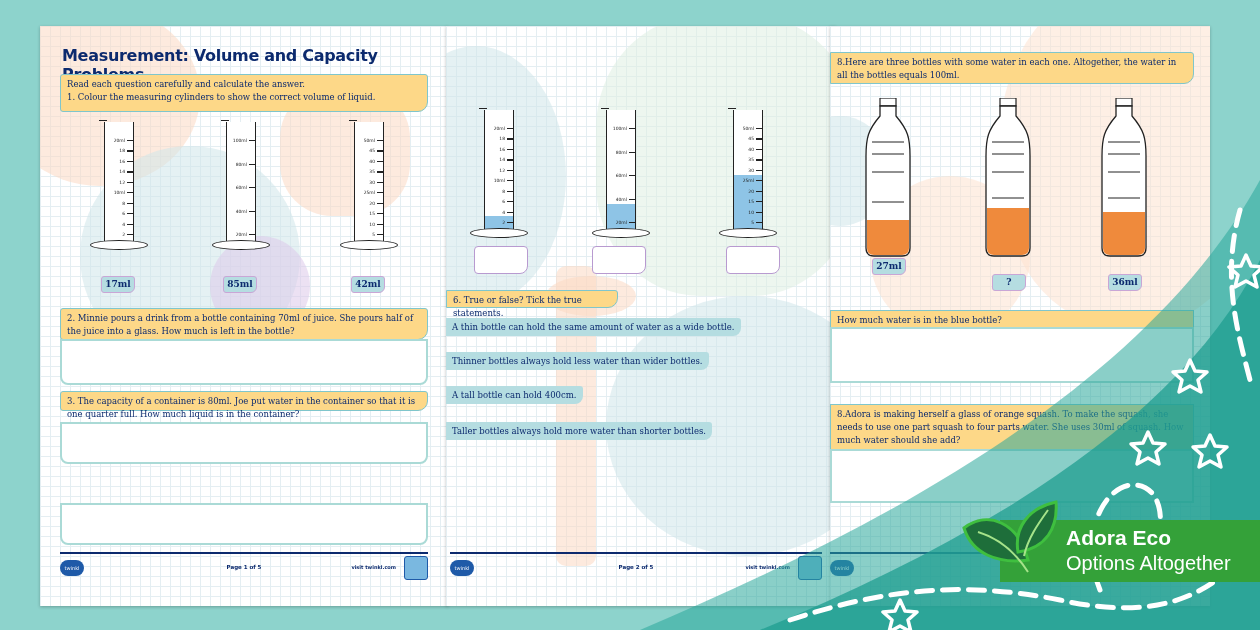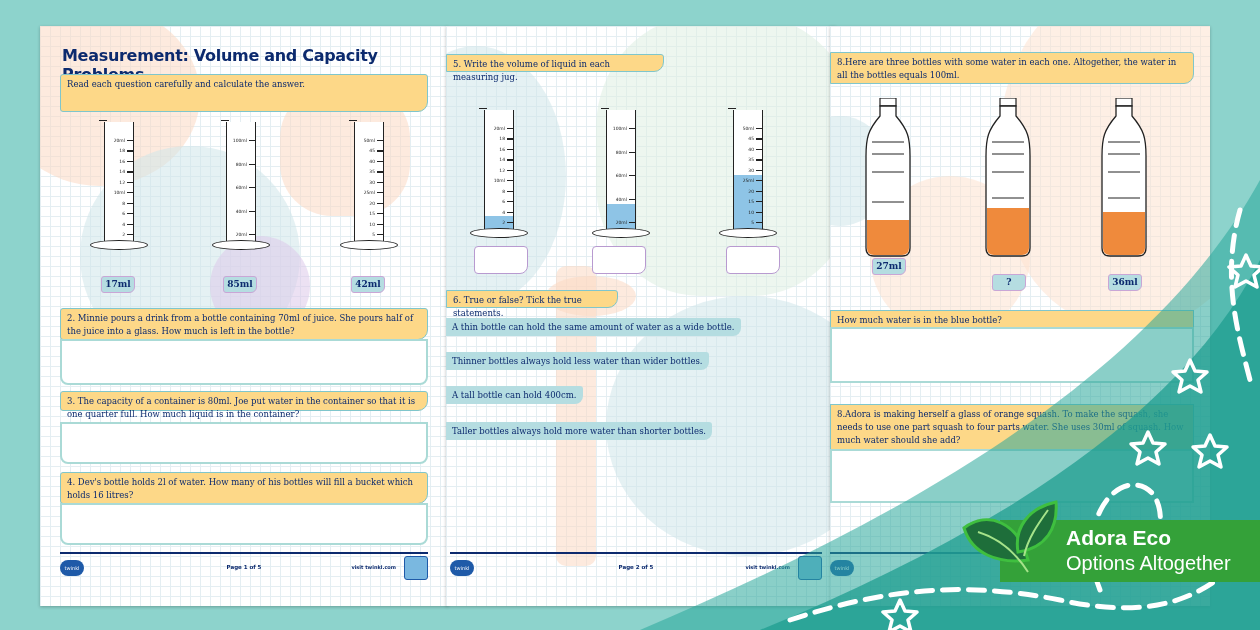--- a/index.html
+++ b/index.html
@@ -37,20 +37,21 @@
 <div class="page" style="left:40px;width:408px;">
   <div class="grid"></div>
   <div class="blob" style="left:-40px;top:-20px;width:200px;height:180px;background:#fbd9c2"></div>
   <div class="blob" style="left:240px;top:60px;width:130px;height:130px;background:#fbd9c2;border-radius:40%"></div>
   <div class="blob" style="left:40px;top:120px;width:220px;height:220px;background:#cfe6ea"></div>
   <div class="blob" style="left:170px;top:210px;width:100px;height:100px;background:#dcc9ea"></div>
   <div class="content">
     <div class="title">Measurement: Volume and Capacity Problems</div>
     <div class="ybox" style="left:20px;top:48px;width:368px;height:38px">
       <div>Read each question carefully and calculate the answer.</div>
+      <div>1. Colour the measuring cylinders to show the correct volume of liquid.</div>
     </div>
 
     <div class="cyl" style="left:64px;top:96px">
       <div class="lip"></div>
       <div class="tube" id="p1c0">
           <div class="tick" style="top: 18px;"></div>
           <div class="tlab" style="top: 18px;">20ml</div>
           <div class="tick" style="top: 28.4444px;"></div>
           <div class="tlab" style="top: 28.4444px;">18</div>
           <div class="tick" style="top: 38.8889px;"></div>
@@ -117,41 +118,39 @@
     <div class="lbl" style="left:61px;top:250px">17ml</div>
     <div class="lbl" style="left:183px;top:250px">85ml</div>
     <div class="lbl" style="left:311px;top:250px">42ml</div>
 
     <div class="ybox" style="left:20px;top:282px;width:368px;height:32px">2. Minnie pours a drink from a bottle containing 70ml of juice. She pours half of the juice into a glass. How much is left in the bottle?</div>
     <div class="qbox" style="left:20px;top:313px;width:368px;height:46px"></div>
 
     <div class="ybox" style="left:20px;top:365px;width:368px;height:20px">3. The capacity of a container is 80ml. Joe put water in the container so that it is one quarter full. How much liquid is in the container?</div>
     <div class="qbox" style="left:20px;top:396px;width:368px;height:42px"></div>
 
-    <div class="ybox" style="left:20px;top:446px;width:368px;height:32px">4. Dev's bottle holds 2l of water. How many of his bottles will fill a bucket which holds 16 litres?</div>
     <div class="qbox" style="left:20px;top:477px;width:368px;height:42px"></div>
 
     <div class="footer">
       <div class="flogo">twinkl</div>
       <div class="fpage">Page 1 of 5</div>
       <div class="furl">visit twinkl.com</div>
       <div class="fbadge"></div>
     </div>
   </div>
 </div>
 
 <div class="page" style="left:446px;width:390px;">
   <div class="grid"></div>
   <div class="blob" style="left:-60px;top:20px;width:180px;height:260px;background:#cfe6ea"></div>
   <div class="blob" style="left:150px;top:-10px;width:260px;height:280px;background:#dfeee2;border-radius:40%"></div>
   <div class="blob" style="left:100px;top:250px;width:90px;height:40px;background:#fbd9c2"></div>
   <div class="blob" style="left:110px;top:240px;width:40px;height:300px;background:#fbd9c2;border-radius:10px"></div>
   <div class="blob" style="left:160px;top:270px;width:280px;height:260px;background:#cfe6ea"></div>
   <div class="content">
-    <div class="ybox" style="left:0;top:28px;width:218px;height:18px;border-radius:0 3px 10px 0">5. Write the volume of liquid in each measuring jug.</div>
 
     <div class="cyl" style="left:38px;top:84px">
       <div class="lip"></div>
       <div class="tube" id="p2c0">
           <div class="fill" style="height: 12%;"></div>
           <div class="tick" style="top: 18px;"></div>
           <div class="tlab" style="top: 18px;">20ml</div>
           <div class="tick" style="top: 28.4444px;"></div>
           <div class="tlab" style="top: 28.4444px;">18</div>
           <div class="tick" style="top: 38.8889px;"></div>

